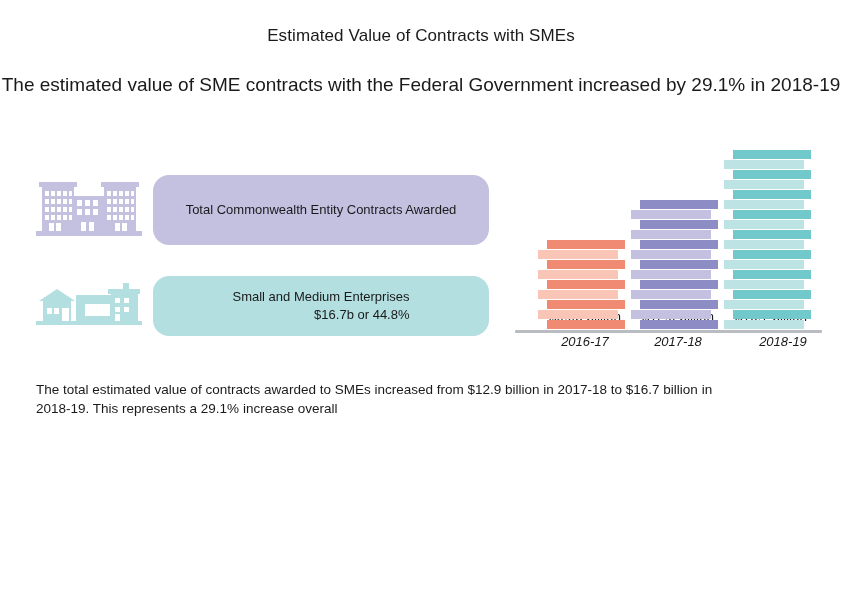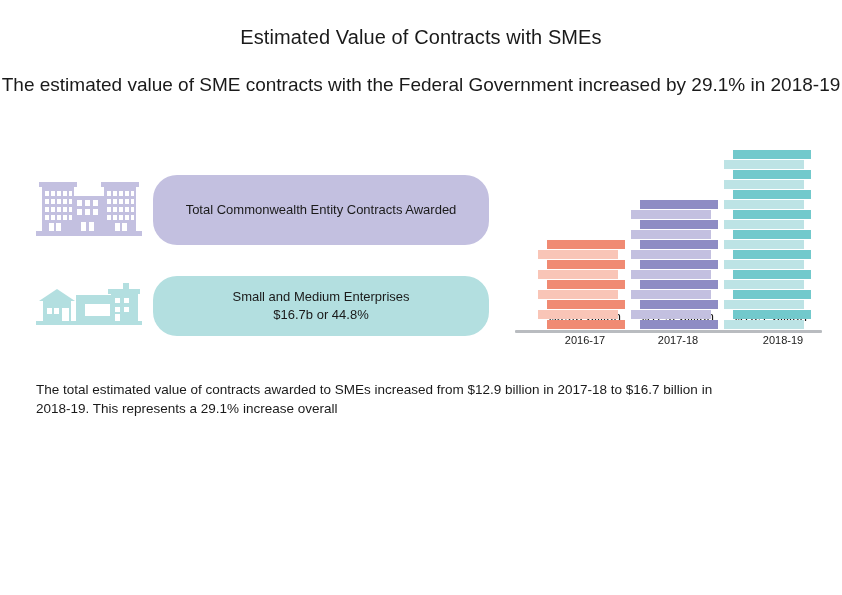--- a/index.html
+++ b/index.html
@@ -6,30 +6,30 @@
   body{
     width:842px;height:595px;background:#ffffff;
     font-family:"Liberation Sans", sans-serif;
     color:#1a1a1a;overflow:hidden;position:relative;
   }
   .stage{position:absolute;left:0;top:0;width:842px;height:595px;}
 
   
   .title{
     position:absolute;left:0;top:26px;width:842px;text-align:center;
-    font-size:20px;font-weight:400;color:#1a1a1a;letter-spacing:.1px;
+    font-size:17px;font-weight:400;color:#1a1a1a;letter-spacing:.1px;
   }
   .subtitle{
     position:absolute;left:0;top:74px;width:842px;text-align:center;
     font-size:19px;font-weight:400;color:#1a1a1a;
   }
 
   
   .callout{
-    position:absolute;border-radius:24px;display:flex;
+    position:absolute;border-radius:16px;display:flex;
     align-items:center;justify-content:center;text-align:center;
     font-size:13px;line-height:18px;color:#1a1a1a;padding:0 14px;
     box-sizing:border-box;
   }
   #box-total{left:153px;top:175px;width:336px;height:70px;background:#c3c0e0;}
   #box-sme{left:153px;top:276px;width:336px;height:60px;background:#b3dfe0;}
   .callout .l2{display:block;}
 
   .icon-wrap{position:absolute;}
   #icon-gov{left:36px;top:172px;width:106px;height:72px;}
@@ -50,21 +50,21 @@
     position:absolute;left:0;width:100px;text-align:center;
     font-size:13.5px;color:#1a1a1a;bottom:100%;margin-bottom:6px;white-space:nowrap;
   }
   .stack{position:absolute;bottom:0;left:0;width:100px;}
   .coin{position:relative;width:78px;height:9px;margin-bottom:1px;}
   .coin.dark{margin-left:12px;}
   .coin.light{margin-left:3px;width:80px;}
 
   .xtick{
     position:absolute;top:234px;width:100px;text-align:center;
-    font-size:11px;color:#1a1a1a;
+    font-size:13px;color:#1a1a1a;font-style:italic;
   }
   #tick-0{left:30px;}
   #tick-1{left:123px;}
   #tick-2{left:228px;}
 
   
   .caption{
     position:absolute;left:36px;top:380px;width:680px;
     font-size:13.5px;line-height:19px;color:#1a1a1a;
   }
@@ -187,21 +187,21 @@
       </g>
     </svg>
   </div>
 
   <div class="callout" id="box-total" style="background: rgb(195, 192, 224);">
     <div>
       <span>Total Commonwealth Entity Contracts Awarded</span>
     </div>
   </div>
 
-  <div class="callout" id="box-sme" style="background: rgb(179, 223, 224);">
+  <div class="callout" id="box-sme" style="background: rgb(179, 223, 224); text-align: right;">
     <div>
       <span>Small and Medium Enterprises</span>
       <span class="l2">$16.7b or 44.8%</span>
     </div>
   </div>
 
   <div class="chart">
     <div class="axis-line" style="background: rgb(185, 188, 192);"></div>
 
     <div class="bar-group" id="grp-0">

